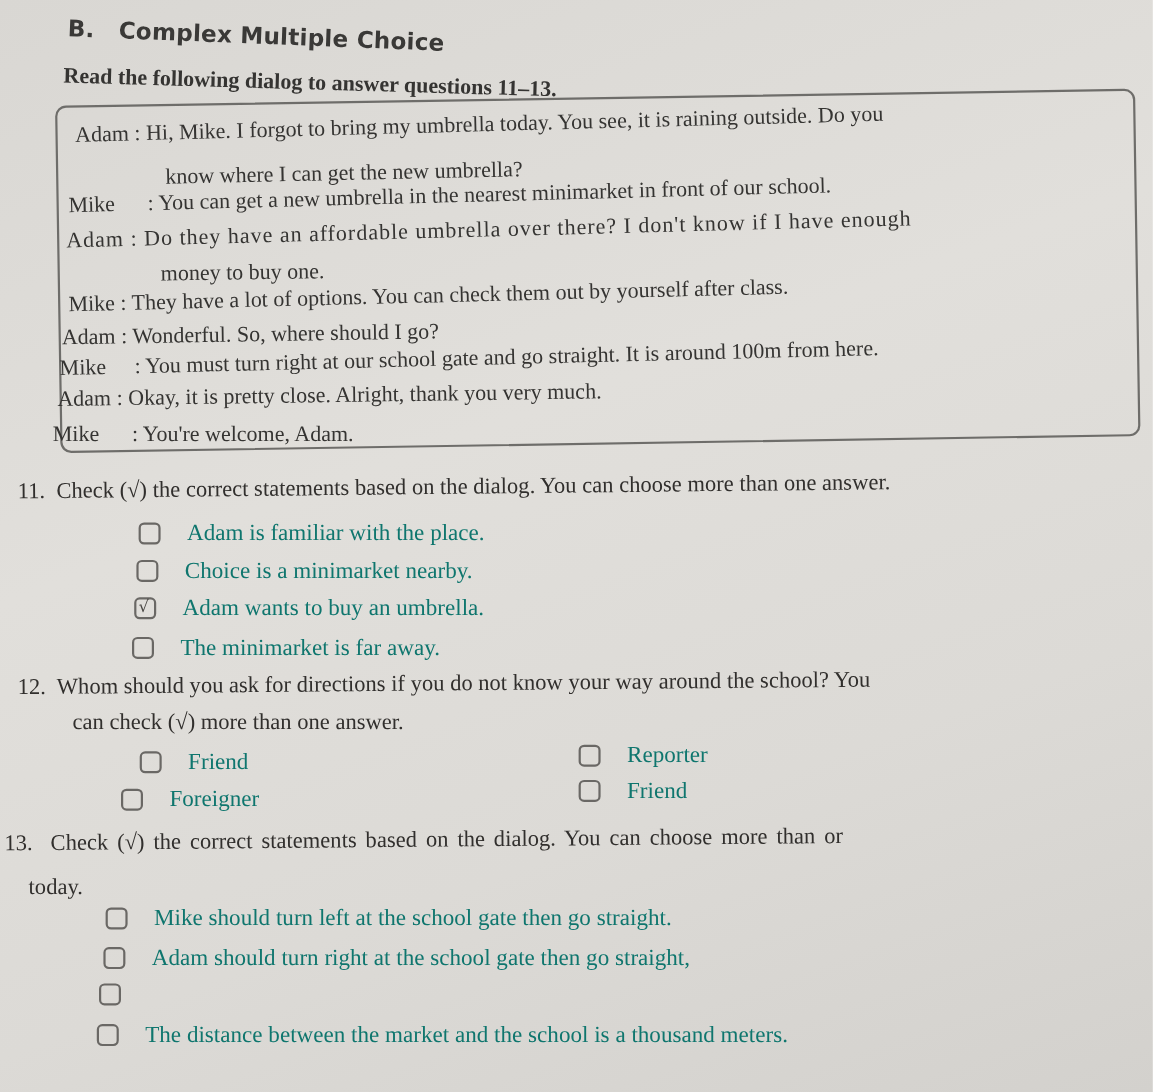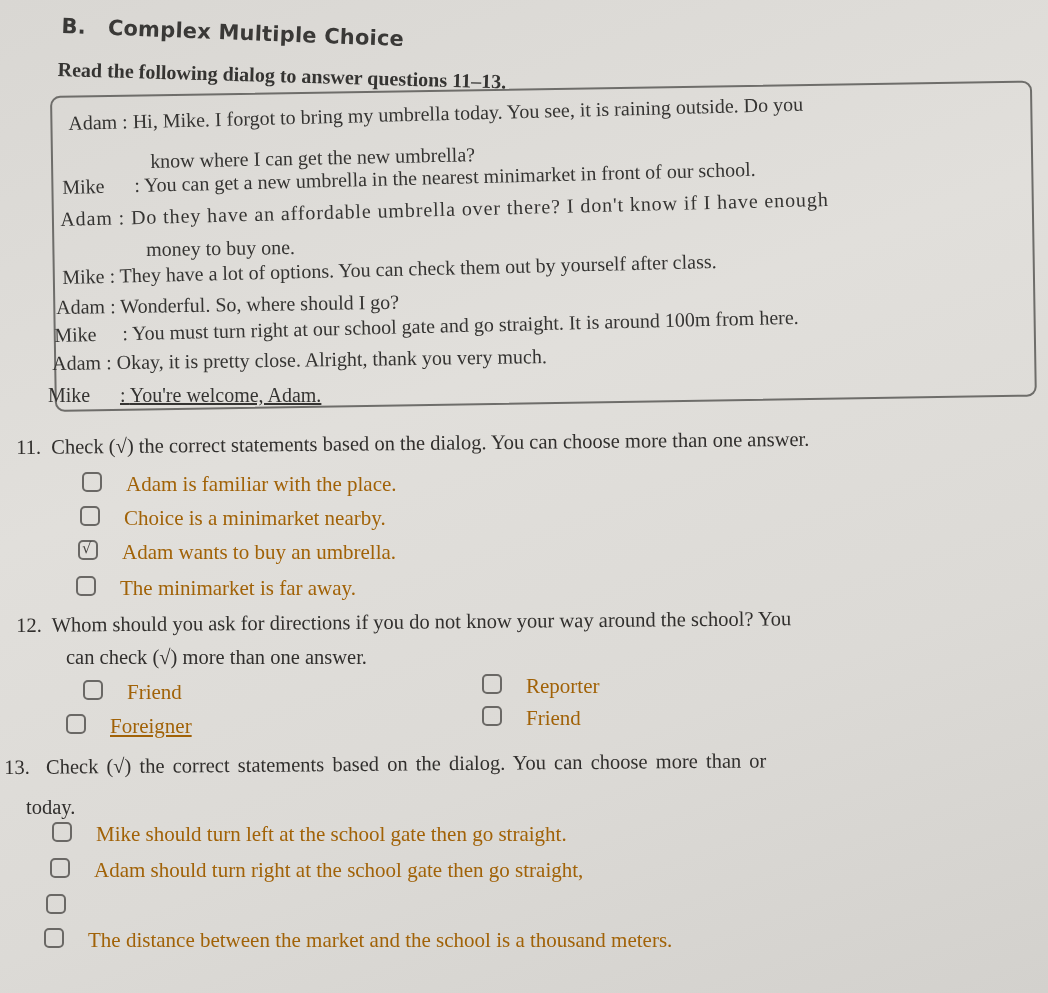--- a/index.html
+++ b/index.html
@@ -27,21 +27,21 @@
   .dialog-box {
     position:absolute; left:50px; top:96px; width:978px; height:312px;
     border:2px solid #6e6d6a; border-radius:10px;
     transform: rotate(-0.9deg); transform-origin:left top;
   }
   .dialog-line {
     position:absolute; font-size:20px; color:#353432; white-space:nowrap;
   }
   .speaker { display:inline-block; }
   .q { position:absolute; font-size:20.5px; white-space:nowrap; color:#312f2d; }
-  .opt { position:absolute; display:flex; align-items:flex-start; font-size:21px; white-space:nowrap; color:#a16207; }
+  .opt { position:absolute; display:flex; align-items:center; font-size:21px; white-space:nowrap; color:#0f766e;margin-left:44px; }
   .cb {
     display:inline-block; width:16px; height:16px;
     border:2px solid #6a6865; border-radius:5px; margin-right:24px;
     position:relative; flex:none;
   }
   .cb.checked::after {
     content:attr(data-mark); position:absolute; left:2px; top:-3px;
     font-size:15px; color:#4a4845; font-family:"DejaVu Sans", sans-serif;
   }
 </style>
@@ -80,21 +80,21 @@
   </div>
 
   <div class="dialog-line" style="left:54px;top:324px;transform:rotate(-1.4deg);transform-origin:left top;">
     <span class="speaker" style="width:68px">Mike</span>: <span>You must turn right at our school gate and go straight. It is around 100m from here.</span>
   </div>
 
   <div class="dialog-line" style="left:52px;top:352px;transform:rotate(-0.8deg);transform-origin:left top;">
     <span class="speaker">Adam</span> : <span>Okay, it is pretty close. Alright, thank you very much.</span>
   </div>
 
-  <div class="dialog-line" style="left:48px;top:384px;text-decoration:underline;">
+  <div class="dialog-line" style="left:48px;top:384px;">
     <span class="speaker" style="width:72px">Mike</span>: <span>You're welcome, Adam.</span>
   </div>
 
   <div class="q" style="left:16px;top:436px;transform:rotate(-0.6deg);transform-origin:left top;">
     <span>11.</span>&nbsp; <span>Check (√) the correct statements based on the dialog. You can choose more than one answer.</span>
   </div>
   <div class="opt" style="left:82px;top:472px;">
     <span class="cb"></span>
       <span>Adam is familiar with the place.</span>
   </div>
@@ -112,21 +112,21 @@
   </div>
 
   <div class="q" style="left:16px;top:614px;transform:rotate(-0.5deg);transform-origin:left top;">
     <span>12.</span>&nbsp; <span>Whom should you ask for directions if you do not know your way around the school? You</span>
   </div>
   <div class="q" style="left:66px;top:646px;">can check (√) more than one answer.</div>
   <div class="opt" style="left:83px;top:680px;">
     <span class="cb"></span>
       <span>Friend</span>
   </div>
-  <div class="opt" style="left:66px;top:714px;text-decoration:underline;">
+  <div class="opt" style="left:66px;top:714px;">
     <span class="cb"></span>
       <span>Foreigner</span>
   </div>
   <div class="opt" style="left:482px;top:674px;">
     <span class="cb"></span>
       <span>Reporter</span>
   </div>
   <div class="opt" style="left:482px;top:706px;">
     <span class="cb"></span>
       <span>Friend</span>

